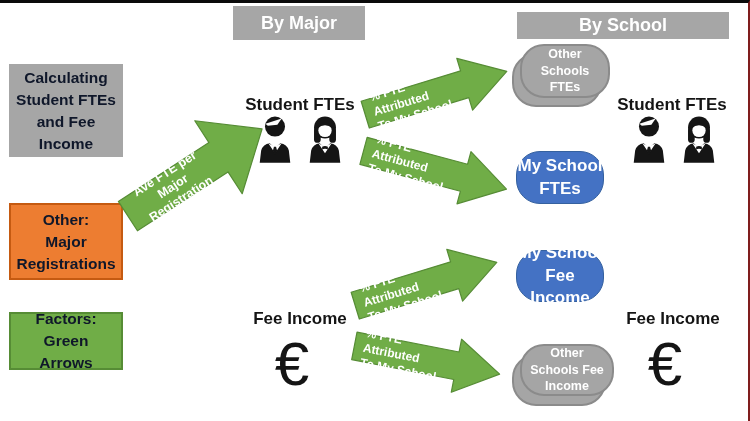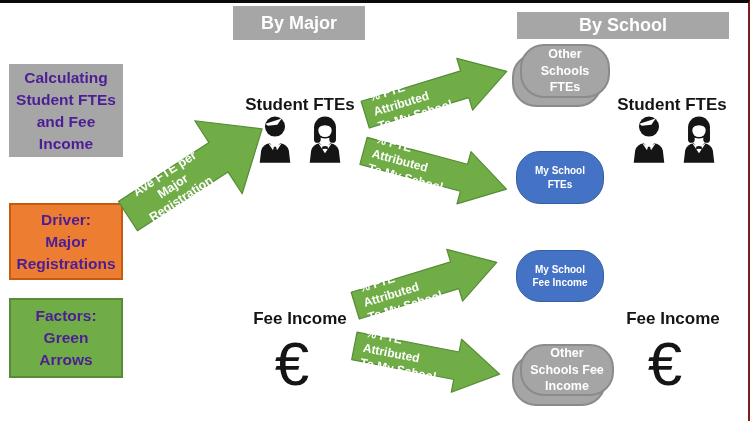--- a/index.html
+++ b/index.html
@@ -14,34 +14,34 @@
   
   .hdr {
     position:absolute; background:var(--gray); color:#fff;
     font-weight:700; font-size:18px;
     display:flex; align-items:center; justify-content:center;
   }
 
   
   .panel-box {
     position:absolute; left:9px; width:114px; box-sizing:border-box;
-    color:#4c1d95; font-weight:700; font-size:15.5px; line-height:1.42;
+    color:#0f172a; font-weight:700; font-size:15.5px; line-height:1.42;
     display:flex; align-items:center; justify-content:center; text-align:center;
   }
   .panel-box.gray   { background:var(--gray); }
   .panel-box.orange { background:var(--orange); border:2px solid var(--orange-border); }
   .panel-box.green  { background:var(--green);  border:2px solid var(--green-border); }
 
   
   .node {
     position:absolute; box-sizing:border-box; border-radius:24px;
     color:#fff; font-size:12.5px; font-weight:600; line-height:1.35;
     display:flex; align-items:center; justify-content:center; text-align:center;
   }
-  .node.blue { background:var(--blue); border:1px solid #35619f; font-size:10px; }
+  .node.blue { background:var(--blue); border:1px solid #35619f; font-size:17px; }
   .node.graybox { background:var(--box-gray); border:2px solid #8b8b8b; }
   .stack { position:absolute; }
   .stack .layer { position:absolute; }
 
   
   .label {
     position:absolute; font-weight:700; font-size:17px; color:#151515;
     text-align:center;
   }
   .euro {
@@ -77,24 +77,24 @@
 
 <div class="stage">
 
   <div class="hdr" style="left:233px; top:3px; width:132px; height:34px;">By Major</div>
   <div class="hdr" style="left:517px; top:9px; width:212px; height:27px;">By School</div>
 
   <div class="panel-box gray multiline" style="top:61px; height:93px;">Calculating
 Student FTEs
 and Fee
 Income</div>
-  <div class="panel-box orange multiline" style="top:200px; height:77px;">Driver:
+  <div class="panel-box orange multiline" style="top:200px; height:77px;">Other:
 Major
 Registrations</div>
-  <div class="panel-box green multiline" style="top:295px; height:80px;">Factors:
+  <div class="panel-box green multiline" style="top:309px; height:58px;">Factors:
 Green
 Arrows</div>
 
   <div class="arrow big-arrow" style="left:115px; top:122px; width:160px; height:95px;">
     <svg class="shape" viewBox="0 0 160 95" preserveAspectRatio="none">
       <polygon points="0,30 108,30 108,4 160,47.5 108,91 108,65 0,65"></polygon>
     </svg>
     <div class="atext multiline">Ave FTE per
 Major
 Registration</div>

